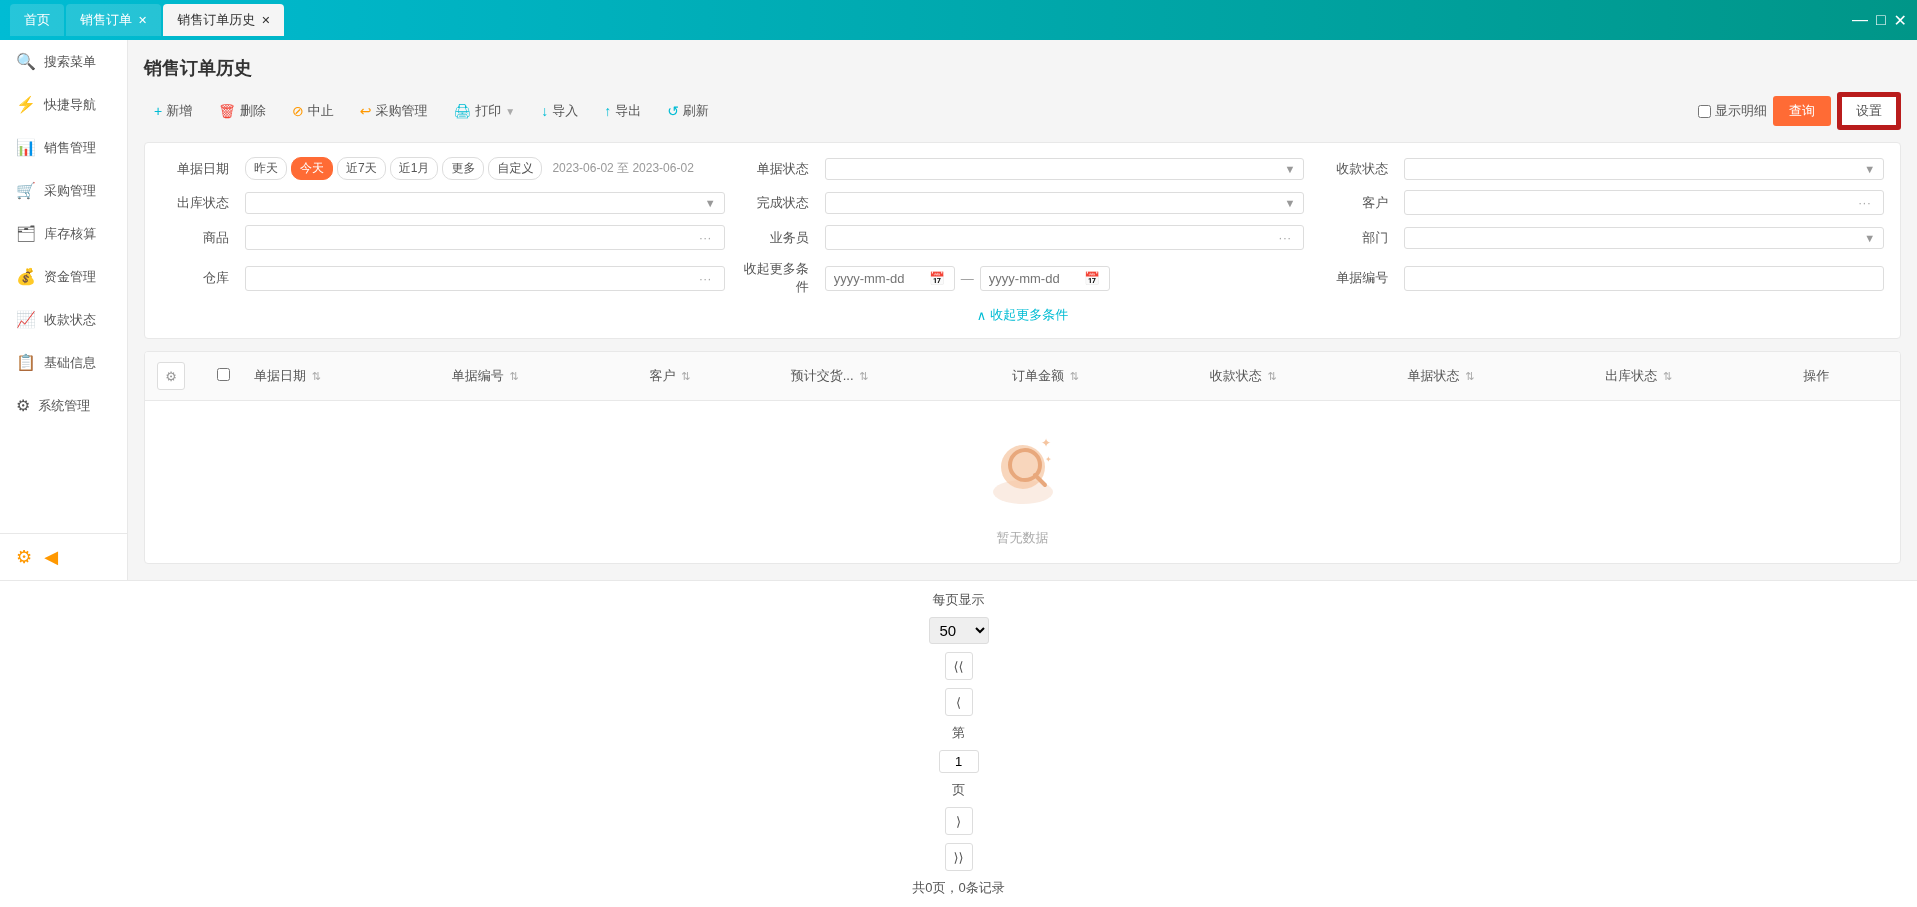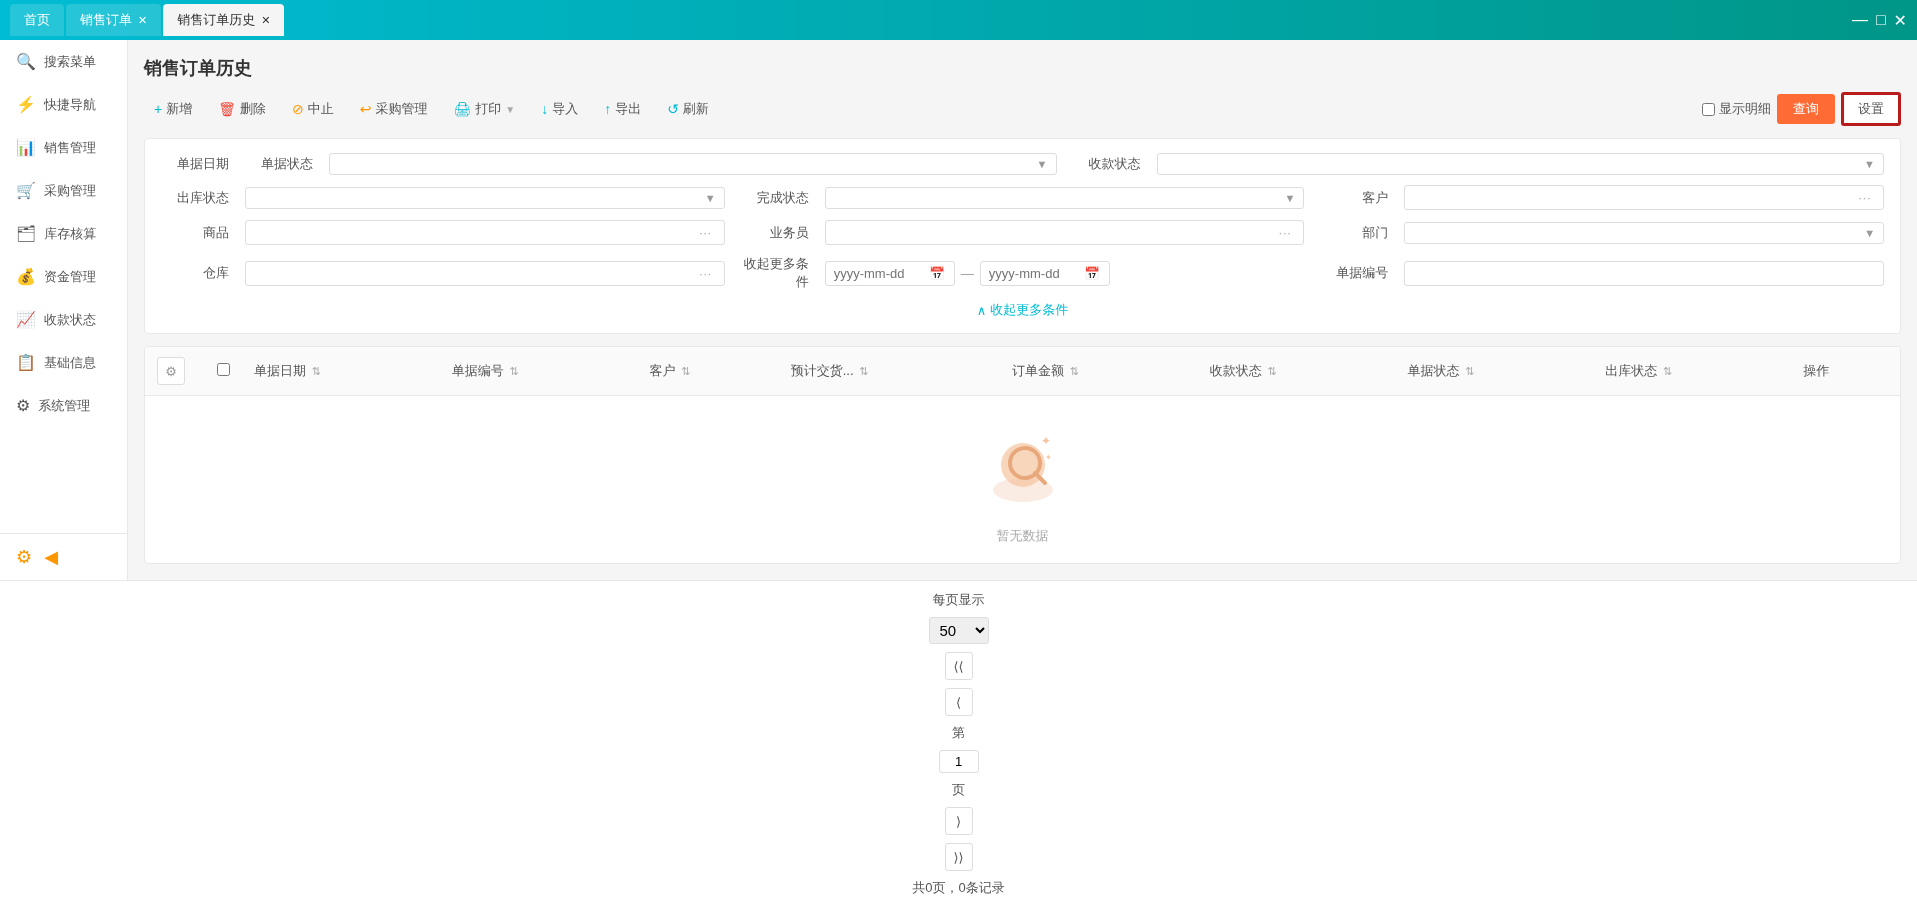--- a/index.html
+++ b/index.html
@@ -142,21 +142,21 @@
       color: white;
       border: none;
       padding: 6px 16px;
       border-radius: 3px;
       cursor: pointer;
       font-size: 13px;
     }
     .btn-settings {
       background: white;
       color: #555;
-      border: 3px solid #b91c1c;
+      border: 5px solid #b91c1c;
       padding: 5px 14px;
       border-radius: 3px;
       cursor: pointer;
       font-size: 13px;
     }
     .toolbar-spacer { flex: 1; }
     .display-detail {
       display: flex;
       align-items: center;
       gap: 4px;
@@ -511,20 +511,31 @@
         <span>显示明细</span>
       </div>
       <button class="btn-query">查询</button>
       <button class="btn-settings">设置</button>
     </div>
 
     <div class="filter-panel">
 
       <div class="filter-row">
         <span class="filter-label">单据日期</span>
+        <div class="filter-control">
+          <div class="date-quick">
+            <button class="date-btn">昨天</button>
+            <button class="date-btn active">今天</button>
+            <button class="date-btn">近7天</button>
+            <button class="date-btn">近1月</button>
+            <button class="date-btn">更多</button>
+            <button class="date-btn">自定义</button>
+          </div>
+          <span class="date-range">2023-06-02 至 2023-06-02</span>
+        </div>
         <span class="filter-label">单据状态</span>
         <div class="filter-control">
           <div class="select-control" style="flex:1">
             <span class="placeholder"></span>
             <span class="arrow">▼</span>
           </div>
         </div>
         <span class="filter-label">收款状态</span>
         <div class="filter-control">
           <div class="select-control" style="flex:1">

